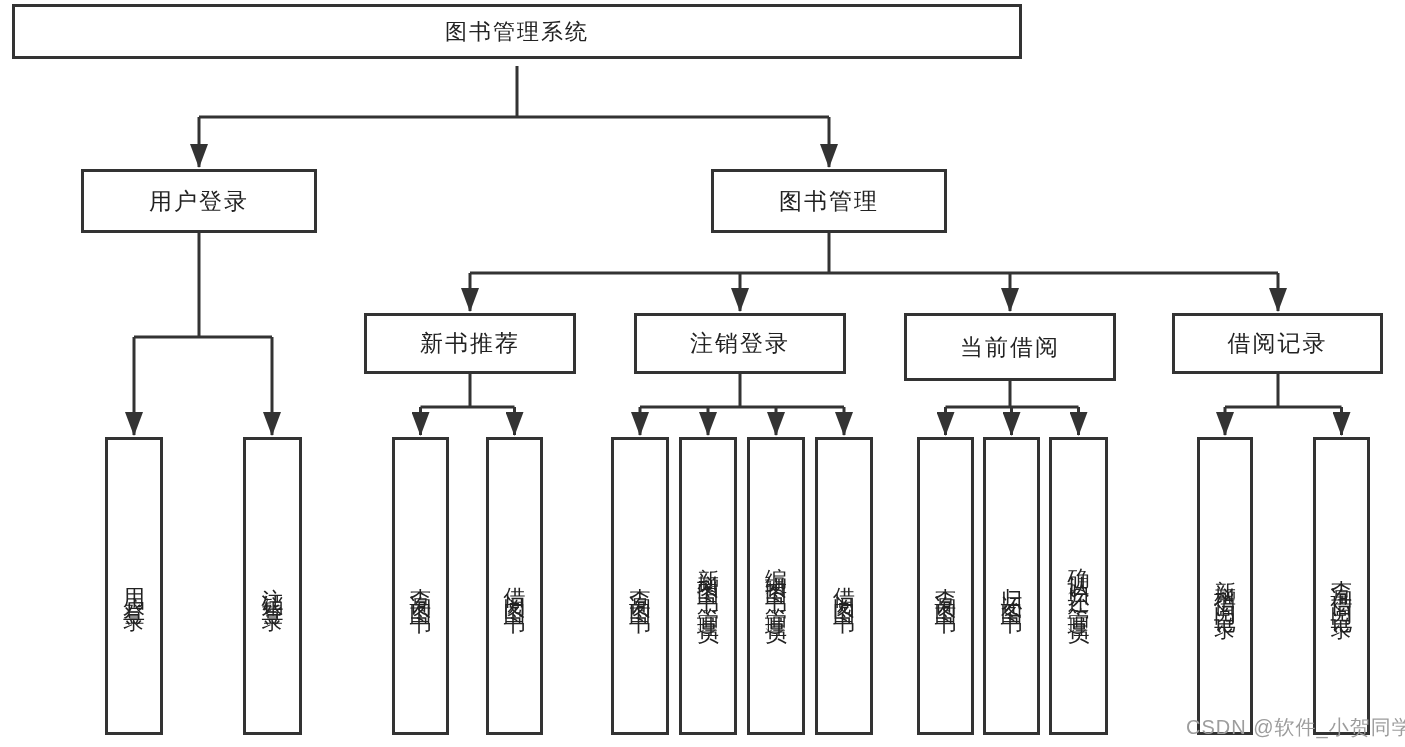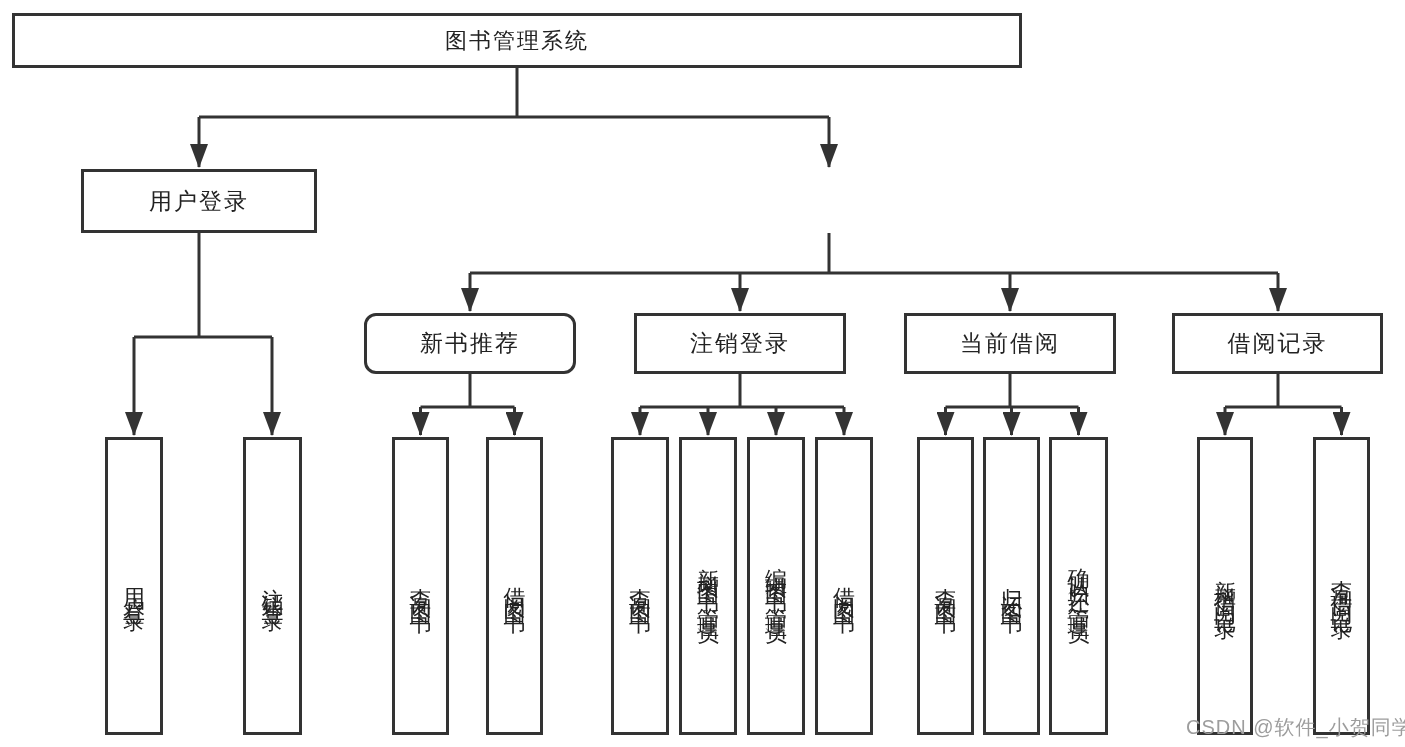--- a/index.html
+++ b/index.html
@@ -103,35 +103,38 @@
 
       <path d="M945.5,407 L945.5,435" marker-end="url(#arrow)"></path>
       <path d="M1011.5,407 L1011.5,435" marker-end="url(#arrow)"></path>
       <path d="M1078.5,407 L1078.5,435" marker-end="url(#arrow)"></path>
 
       <path d="M1225,407 L1225,435" marker-end="url(#arrow)"></path>
       <path d="M1341.5,407 L1341.5,435" marker-end="url(#arrow)"></path>
     </g>
   </svg>
 
-  <div class="box" style="left:12px; top:13px; width:1010px; height:55px;">
+  <div class="box" style="left:12px; top:4px; width:1010px; height:55px;">
     <span class="root-label">图书管理系统</span>
   </div>
 
   <div class="box" style="left:81px; top:169px; width:236px; height:64px;">
     <span class="hlabel">用户登录</span>
   </div>
+  <div class="box" style="left:711px; top:169px; width:236px; height:64px;">
+    <span class="hlabel">图书管理</span>
+  </div>
 
-  <div class="box" style="left:364px; top:313px; width:212px; height:61px;border-radius:12px;">
+  <div class="box" style="left:364px; top:313px; width:212px; height:61px;">
     <span class="hlabel">新书推荐</span>
   </div>
   <div class="box" style="left:634px; top:313px; width:212px; height:61px;">
     <span class="hlabel">注销登录</span>
   </div>
-  <div class="box" style="left:904px; top:313px; width:212px; height:61px;">
+  <div class="box" style="left:904px; top:313px; width:212px; height:68px;">
     <span class="hlabel">当前借阅</span>
   </div>
   <div class="box" style="left:1172px; top:313px; width:211px; height:61px;">
     <span class="hlabel">借阅记录</span>
   </div>
 
   <div class="box" style="left:105px; top:437px; width:58px; height:298px;">
     <span class="vlabel">用户登录</span>
   </div>
   <div class="box" style="left:243px; top:437px; width:59px; height:298px;">

